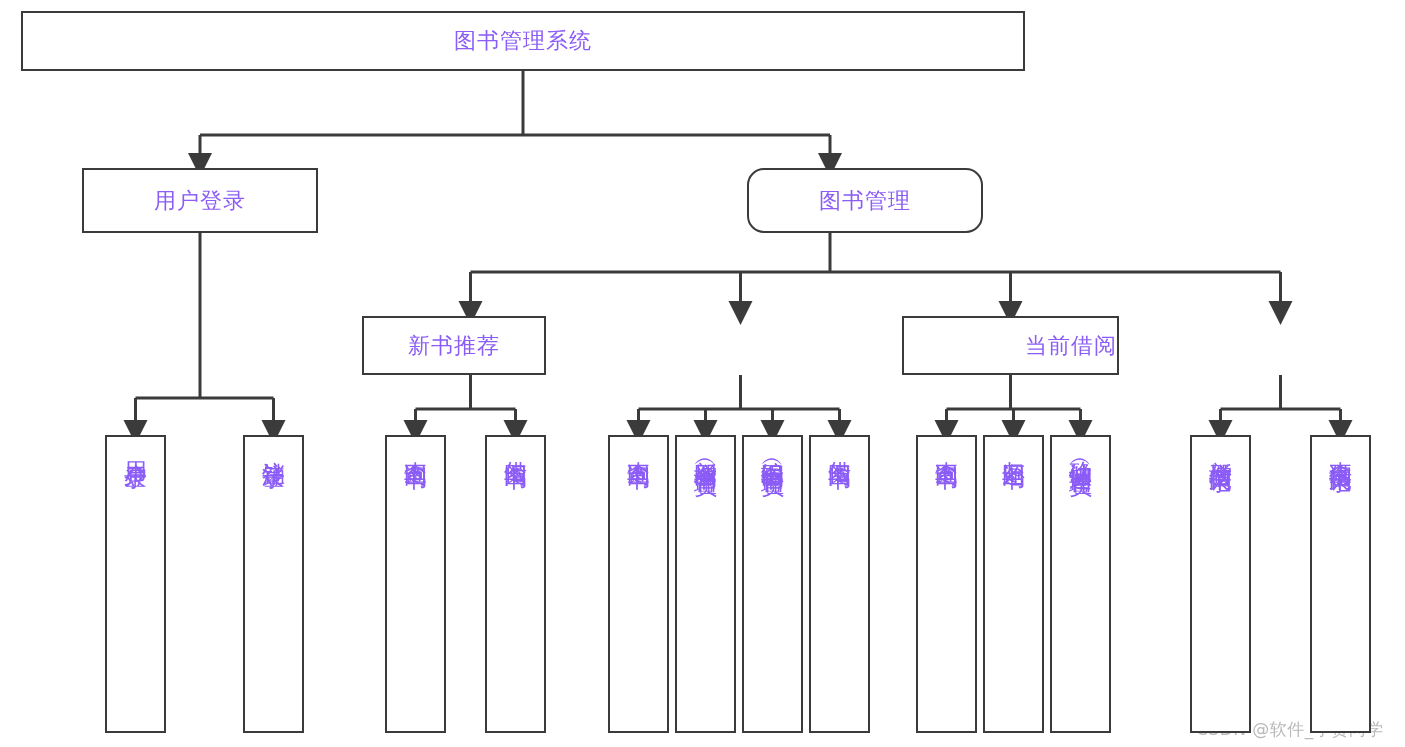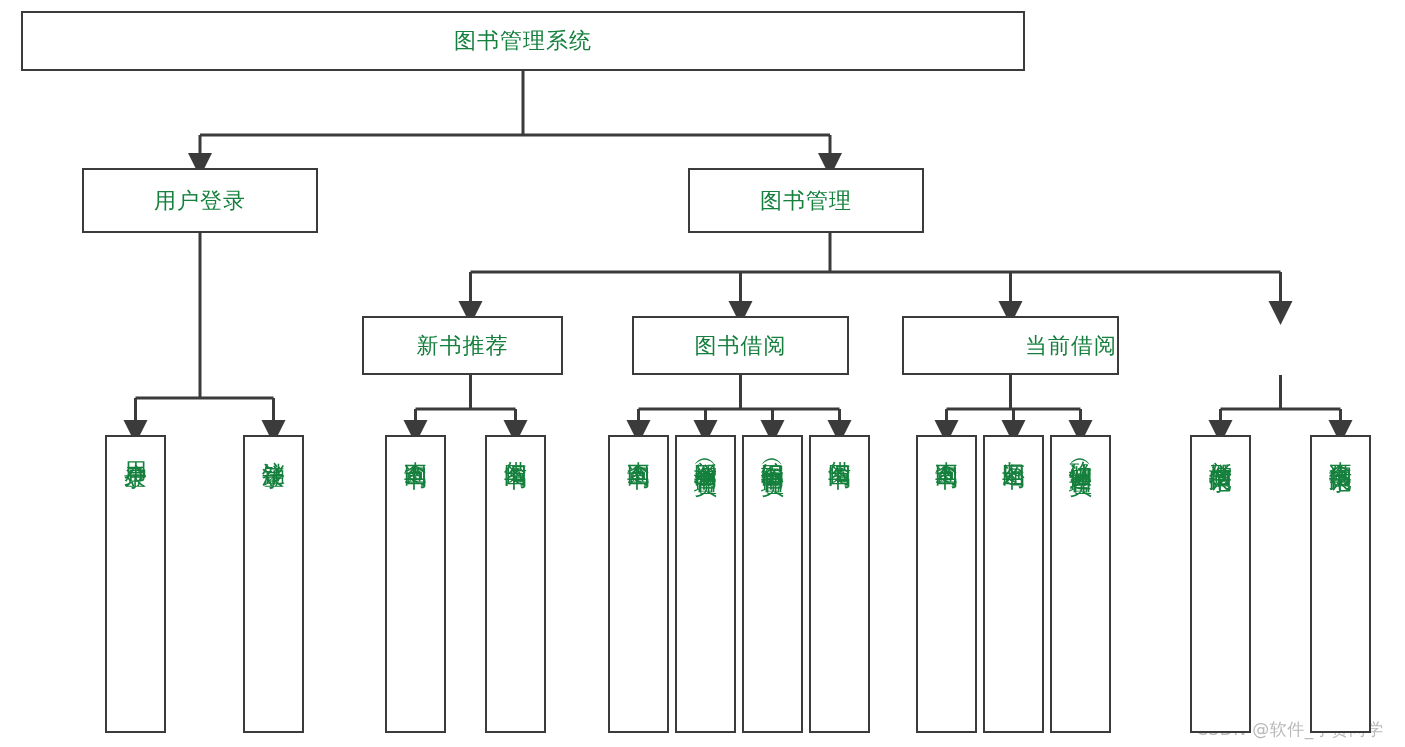--- a/index.html
+++ b/index.html
@@ -32,21 +32,21 @@
     background: #ffffff;
     display: flex;
     align-items: center;
     justify-content: center;
     color: #1a1a1a;
   }
   .node .label {
     display: block;
     text-align: center;
     line-height: 1.18;
-    color: #15803d;
+    color: #8b5cf6;
   }
   .node.horiz .label {
     font-size: 22px;
     letter-spacing: 1px;
   }
   .node.vert {
     align-items: flex-start;
     padding-top: 6px;
   }
   .node.vert .label {
@@ -114,28 +114,25 @@
   </svg>
 
   <div class="watermark" style="left: 1196px; top: 718px; color: rgb(185, 185, 185);">CSDN @软件_小贺同学</div>
 
 <div class="node horiz" style="left: 21px; top: 11px; width: 1004px; height: 60px;">
       <span class="label">图书管理系统</span>
     </div>
     <div class="node horiz" style="left: 82px; top: 168px; width: 236px; height: 65px;">
       <span class="label">用户登录</span>
     </div>
-    <div class="node horiz" style="left: 688px; top: 168px; width: 236px; height: 65px;">
+    <div class="node horiz" style="left: 747px; top: 168px; width: 236px; height: 65px; border-radius: 17px;">
       <span class="label">图书管理</span>
     </div>
-    <div class="node horiz" style="left: 362px; top: 316px; width: 201px; height: 59px;">
+    <div class="node horiz" style="left: 362px; top: 316px; width: 184px; height: 59px;">
       <span class="label">新书推荐</span>
-    </div>
-    <div class="node horiz" style="left: 632px; top: 316px; width: 217px; height: 59px;">
-      <span class="label">图书借阅</span>
     </div>
     <div class="node horiz" style="left: 902px; top: 316px; width: 217px; height: 59px; justify-content: flex-end;">
       <span class="label">当前借阅</span>
     </div>
     <div class="node vert" style="left: 105px; top: 435px; width: 61px; height: 298px;">
       <span class="label">用户登录</span>
     </div>
     <div class="node vert" style="left: 243px; top: 435px; width: 61px; height: 298px;">
       <span class="label">注销登录</span>
     </div>

